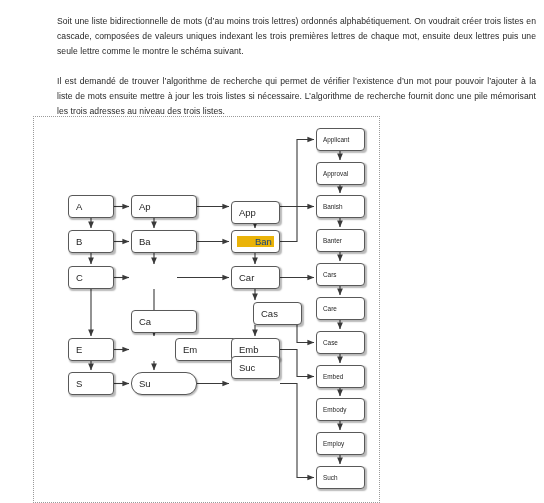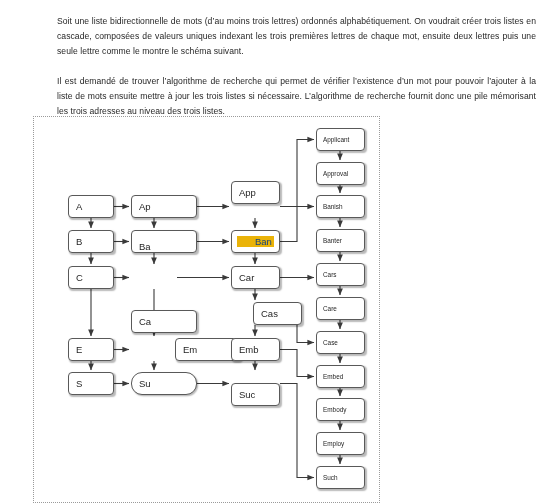--- a/index.html
+++ b/index.html
@@ -157,51 +157,51 @@
         </div>
         <div class="node" style="left:34px; top:255px;">
           <span class="node-label">S</span>
         </div>
       </div>
 
       <div class="col-b">
         <div class="node" style="left:97px; top:78px;">
           <span class="node-label">Ap</span>
         </div>
-        <div class="node" style="left:97px; top:113px;align-items:flex-end;">
+        <div class="node" style="left:97px; top:113px;">
           <span class="node-label">Ba</span>
         </div>
         <div class="node" style="left:97px; top:149px;margin-top:44px;">
           <span class="node-label">Ca</span>
         </div>
         <div class="node" style="left:97px; top:221px;margin-left:44px;">
           <span class="node-label">Em</span>
         </div>
         <div class="node" style="left:97px; top:255px;border-radius:11px;">
           <span class="node-label">Su</span>
         </div>
       </div>
 
       <div class="col-c">
-        <div class="node" style="left:197px; top:64px;">
+        <div class="node" style="left:197px; top:84px;">
           <span class="node-label">App</span>
         </div>
         <div class="node selected" style="left:197px; top:113px;">
           <span class="node-label">Ban</span>
         </div>
         <div class="node" style="left:197px; top:149px;align-items:center;">
           <span class="node-label">Car</span>
         </div>
         <div class="node" style="left:197px; top:185px;margin-left:22px;">
           <span class="node-label">Cas</span>
         </div>
         <div class="node" style="left:197px; top:221px;">
           <span class="node-label">Emb</span>
         </div>
-        <div class="node" style="left:197px; top:266px;">
+        <div class="node" style="left:197px; top:239px;">
           <span class="node-label">Suc</span>
         </div>
       </div>
 
       <div class="col-d">
         <div class="node" style="left:282px; top:11px;">
           <span class="node-label">Applicant</span>
         </div>
         <div class="node" style="left:282px; top:45px;">
           <span class="node-label">Approval</span>

